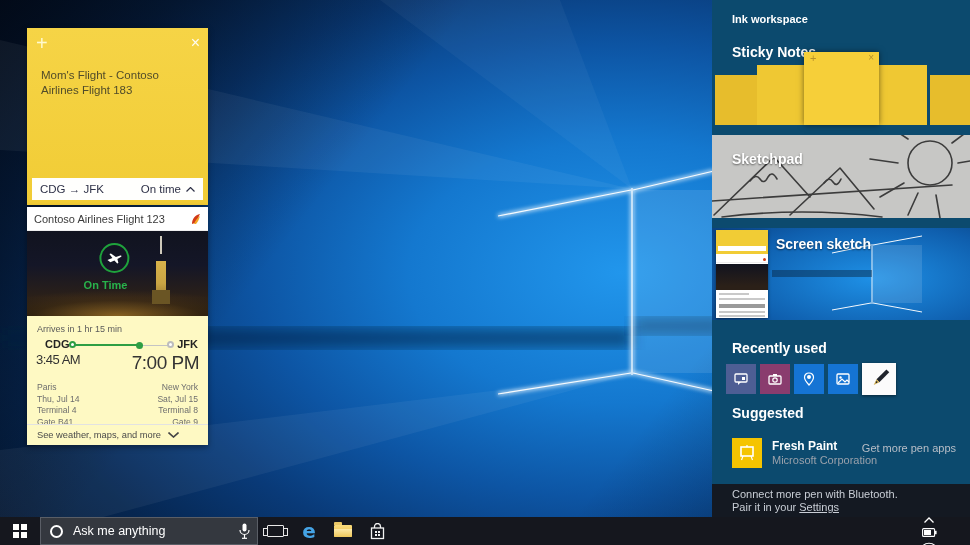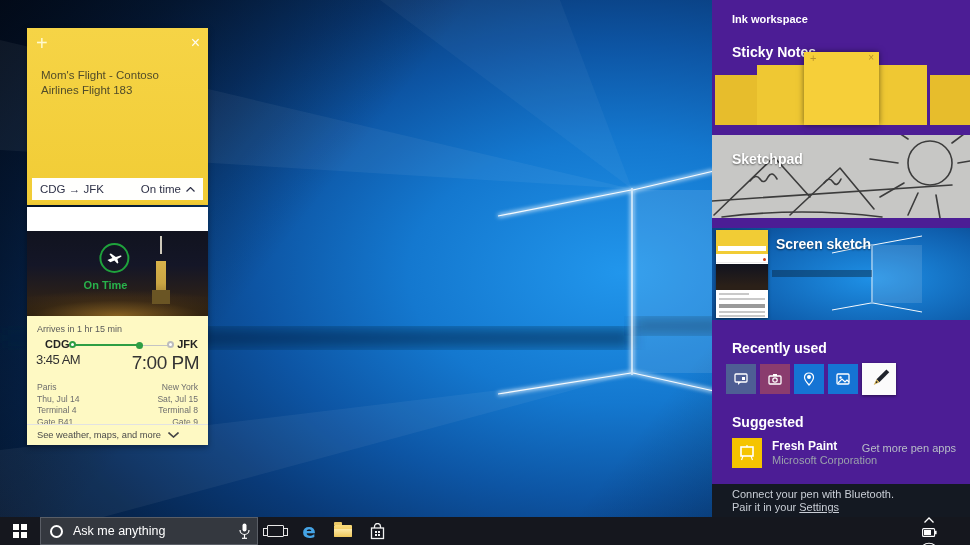--- a/index.html
+++ b/index.html
@@ -68,26 +68,26 @@
   .time-r { position:absolute; right:9px; top:0; font-size:19px; font-weight:300; color:#333; letter-spacing:-.5px; }
   .info-rows { position:absolute; left:0; right:0; top:66px; }
   .info-row { position:relative; height:11.5px; }
   .info-l { position:absolute; left:10px; font-size:8.6px; color:#6e6e6e; }
   .info-r { position:absolute; right:10px; font-size:8.6px; color:#6e6e6e; }
   .flight-footer { position:absolute; left:0; right:0; bottom:0; height:21px;
     border-top:1px solid #e2e2e2; display:flex; align-items:center; padding:0 10px; gap:7px; }
   .flight-footer span { font-size:9.3px; color:#4a4a4a; }
 
   
-  .panel { position:absolute; left:712px; top:0; width:258px; height:517px; background:#4c1d95; }
+  .panel { position:absolute; left:712px; top:0; width:258px; height:517px; background:#0c4a6e; }
   .panel-title { position:absolute; left:20px; top:13px; font-size:11px; font-weight:bold; color:#fff; }
   .sec-label { position:absolute; left:20px; font-size:14px; font-weight:bold; color:#fff; }
   .lbl-sticky { top:44px; }
   .lbl-recent { top:340px; }
-  .lbl-suggested { top:414px; }
+  .lbl-suggested { top:405px; }
 
   .notes-stack { position:absolute; left:0; right:0; top:52px; height:73px; }
   .thumb-note { position:absolute; bottom:0; }
   .tn1 { left:3px;  width:42px; height:50px; background:#e7bd2c; }
   .tn2 { left:45px; width:48px; height:60px; background:#efc833; }
   .tn4 { left:167px; width:48px; height:60px; background:#efc833; }
   .tn5 { left:218px; width:40px; height:50px; background:#e7bd2c; }
   .tn3 { left:92px; width:75px; height:73px; background:#f6cf39; box-shadow:0 0 6px rgba(0,0,0,.5); }
   .tn3 .tn-add { position:absolute; left:6px; top:0px; font-size:11px; color:#b8922a; }
   .tn3 .tn-close { position:absolute; right:5px; top:0px; font-size:10px; color:#b8922a; }
@@ -208,20 +208,27 @@
       <span class="note-status">
         <span>On time</span>
         <svg class="chev-svg" width="9" height="5" viewBox="0 0 9 5">
           <polyline points="0.5,4.5 4.5,0.5 8.5,4.5" fill="none" stroke="#2e3147" stroke-width="1.2"></polyline>
         </svg>
       </span>
     </div>
   </div>
 
   <div class="flight">
+    <div class="flight-header">
+      <span class="flight-header-title">Contoso Airlines Flight 123</span>
+      <svg width="11" height="12" viewBox="0 0 11 12">
+        <path d="M2,11 C2,6 5,2 10,1 C8,4 8,8 5,10 Z" fill="#d23b17"></path>
+        <path d="M4,11 C5,8 7,5 10,3 C9,6 8,9 6,11 Z" fill="#f5a623"></path>
+      </svg>
+    </div>
     <div class="flight-photo">
       <div class="city-glow"></div>
       <div class="esb"></div>
       <div class="ontime-badge">
         <svg width="16" height="16" viewBox="0 0 16 16">
           <path d="M1,10 L6,8 L3,4 L4.5,3.5 L9.5,7 L14,5.5 C15,5.2 15.5,6 14.8,6.8 L11,9 L12,13 L10.8,13.5 L8,10.5 L4,12.2 Z" fill="#fff"></path>
         </svg>
       </div>
       <div class="ontime-label">On Time</div>
     </div>
@@ -387,21 +394,21 @@
           <line x1="13" y1="12" x2="14.5" y2="16" stroke="#fff" stroke-width="1.2"></line>
           <line x1="9" y1="1" x2="9" y2="3" stroke="#fff" stroke-width="1.2"></line>
         </svg>
       </div>
       <span class="fp-name">Fresh Paint</span>
       <span class="fp-pub">Microsoft Corporation</span>
       <span class="fp-link">Get more pen apps</span>
     </div>
 
     <div class="panel-footer">
-      <div class="pf-line">Connect your pen with Bluetooth.</div>
+      <div class="pf-line">Connect more pen with Bluetooth.</div>
       <div class="pf-line">
         <span>Pair it in your </span><span class="pf-link">Settings</span>
       </div>
     </div>
   </div>
 
   <div class="taskbar">
     <div class="tb-start">
       <div class="win-logo">
           <i></i>

